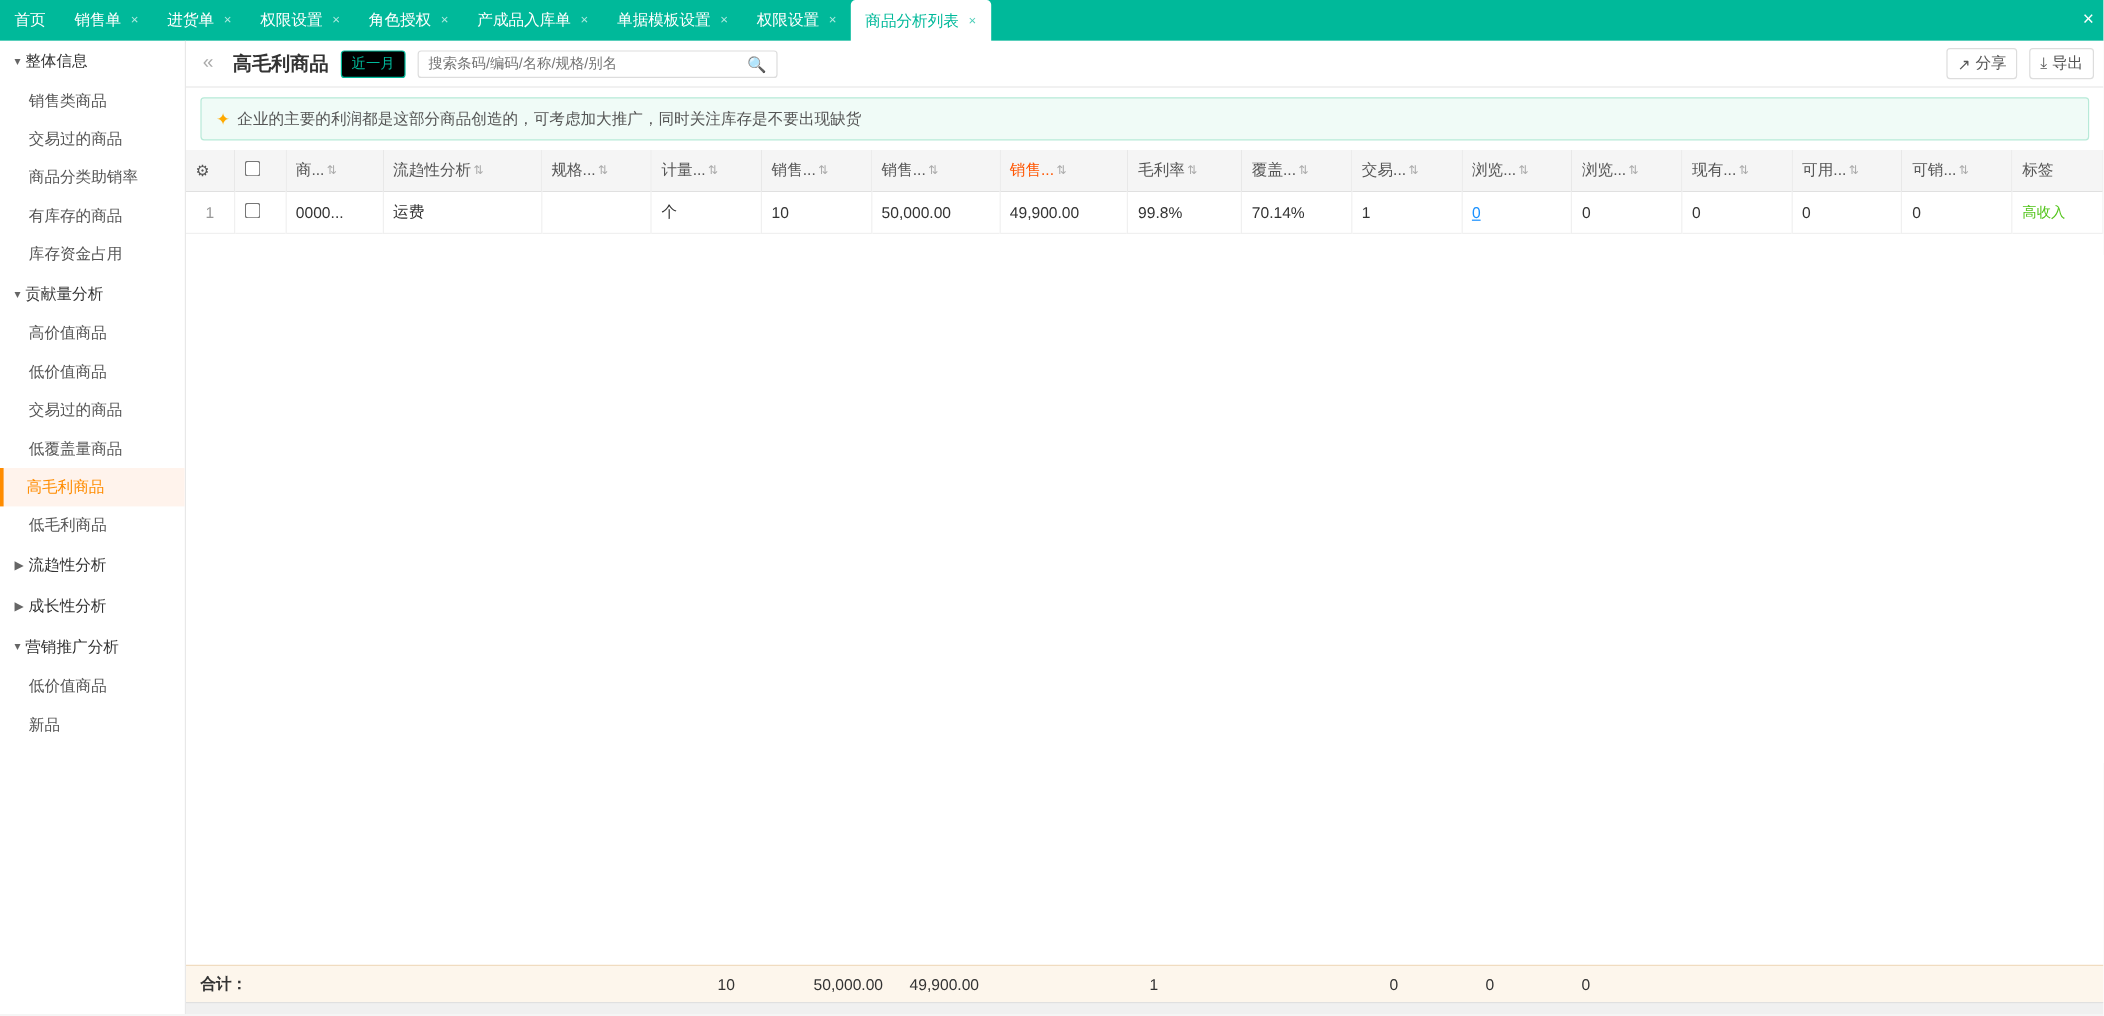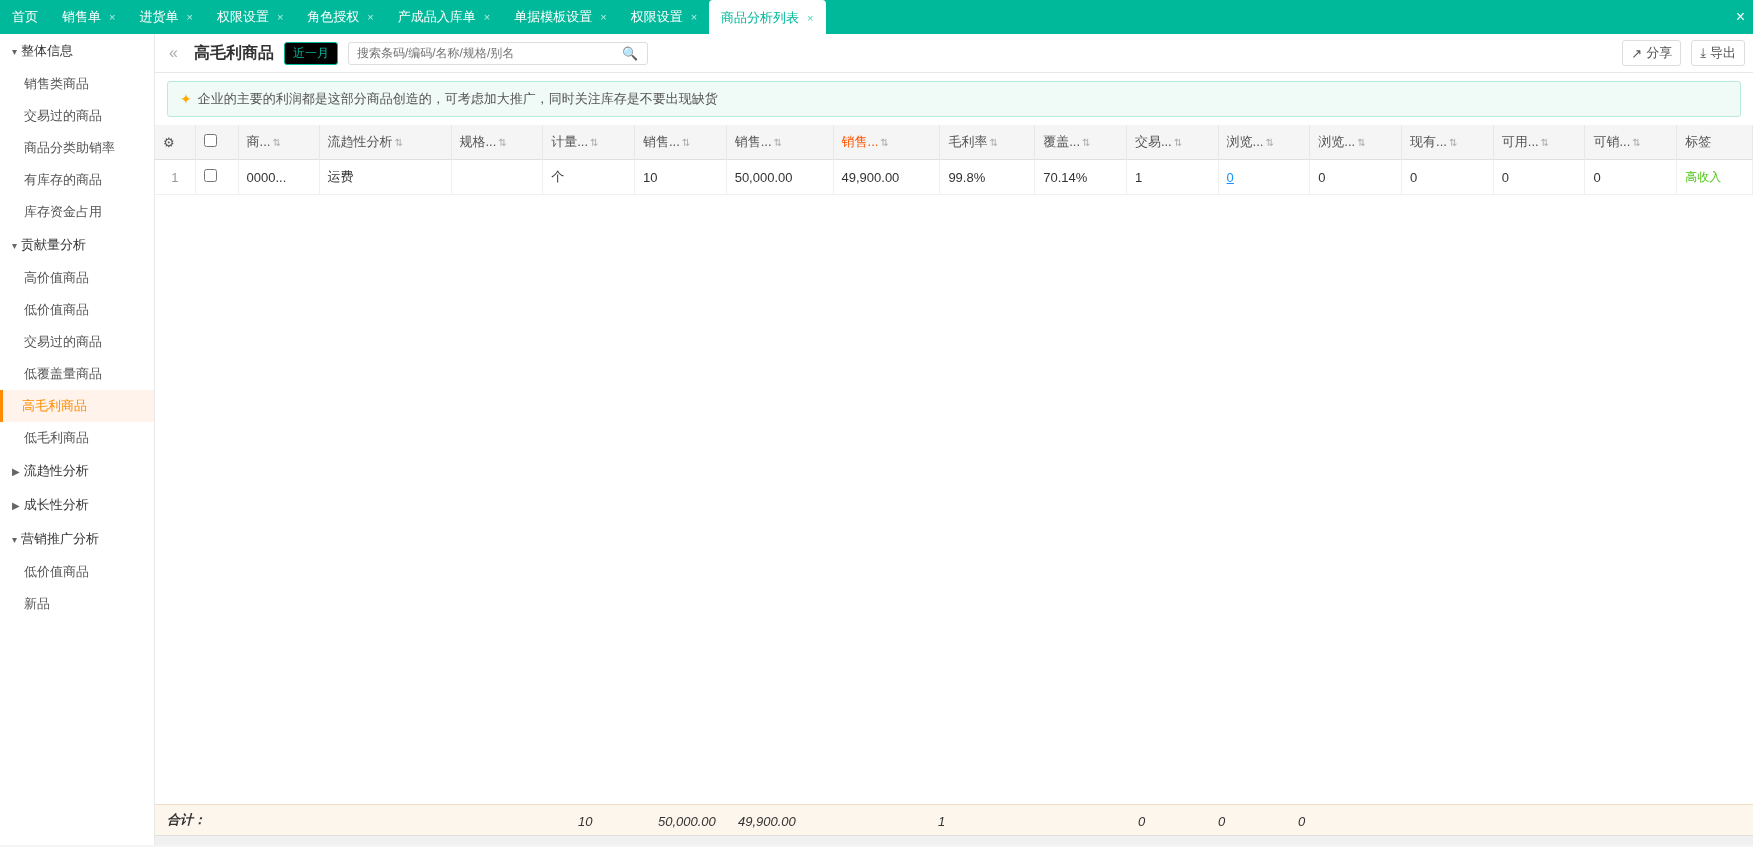--- a/index.html
+++ b/index.html
@@ -195,29 +195,29 @@
       border-right: 1px solid #f0f0f0;
       white-space: nowrap;
     }
     .tag-high { color: #52c41a; font-size: 12px; }
     .row-num { color: #999; text-align: center; }
     .link-val { color: #1890ff; text-decoration: underline; cursor: pointer; }
 
     
     .footer-bar {
       display: flex;
-      align-items: flex-end;
+      align-items: center;
       background: #fdf6ec;
       border-top: 1px solid #f0dcc0;
       padding: 6px 12px;
+      gap: 20px;
       font-size: 12px;
       color: #555;
       flex-shrink: 0;
       position: relative;
-      font-style: italic;
     }
     .footer-label { font-weight: bold; color: #333; }
     .footer-values {
       display: flex;
       gap: 0;
       flex: 1;
     }
     .footer-cell {
       padding: 0 8px;
       min-width: 80px;

